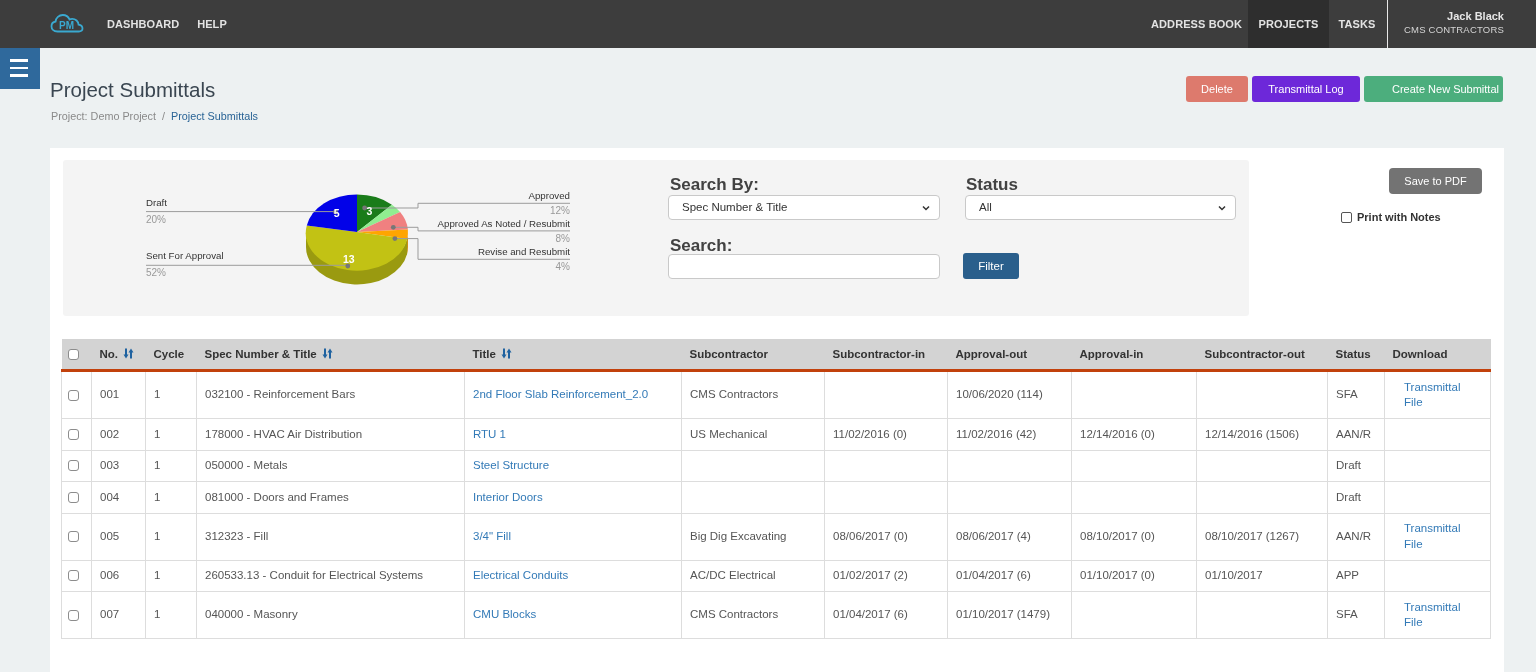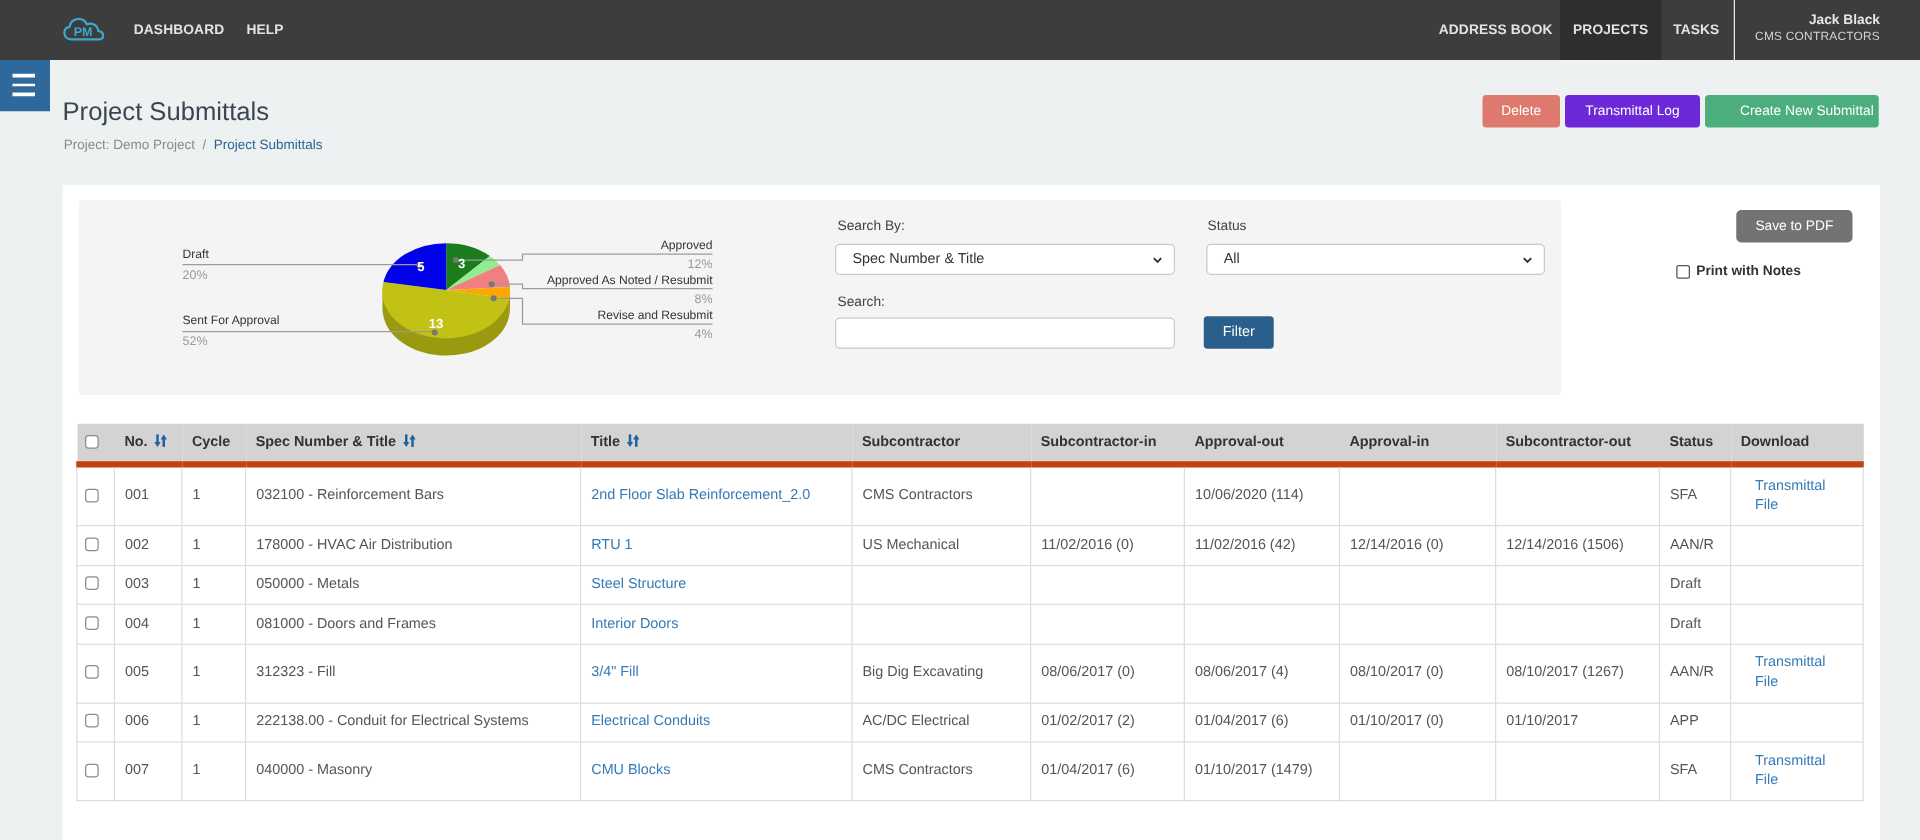--- a/index.html
+++ b/index.html
@@ -16,30 +16,30 @@
 h1 { position:absolute; left:50px; top:78px; font-size:20.5px; font-weight:normal; color:#3a4651; }
 .crumb { position:absolute; left:51px; top:110px; font-size:10.8px; color:#8a8a8a; }
 .crumb b { color:#2a6496; font-weight:normal; }
 .btnrow { position:absolute; top:76px; right:33px; }
 .btn { display:inline-block; height:26px; line-height:26px; border-radius:3px; color:#fff; font-size:11px; margin-left:4px; text-align:center; }
 .b-del { background:#dd7a6d; width:62px; }
 .b-log { background:#6d28d9; width:108px; }
 .b-new { background:#4cae7d; width:139px;padding-left:24px; }
 .card { position:absolute; left:50px; top:148px; width:1454px; height:600px; background:#fff; }
 .panel { position:absolute; left:13px; top:12px; width:1186px; height:156px; background:#f4f4f4; border-radius:3px; }
-.flabel { position:absolute; font-size:11px; font-weight:normal; color:#424242; }
+.flabel { position:absolute; font-size:17px; font-weight:bold; color:#424242; }
 .fselect { position:absolute; height:25px; background:#fff; border:1px solid #c9c9c9; border-radius:4px; font-size:11.5px; color:#333; line-height:23px; padding-left:13px; }
 .fselect svg { position:absolute; right:8px; top:7px; }
 .finput { position:absolute; height:25px; background:#fff; border:1px solid #c9c9c9; border-radius:4px; }
 .b-filter { position:absolute; background:#2a5f8c; width:56px; height:26px; line-height:26px; border-radius:3px; color:#fff; font-size:11.5px; text-align:center; }
 .b-pdf { position:absolute; background:#737373; width:93px; height:26px; line-height:26px; border-radius:4px; color:#fff; font-size:11px; text-align:center;margin-left:40px; }
 .pwn { position:absolute; font-size:11px; font-weight:bold; color:#333; }
 .pwn .cb { position:absolute; left:-16px; top:0.5px; width:11px; height:11px; border:1px solid #555; border-radius:2px; background:#fff; }
 table { position:absolute; left:11px; top:191px; border-collapse:collapse; table-layout:fixed; width:1429px; font-size:11.5px; color:#555; }
-th { background:#d3d3d3; color:#333; font-weight:bold; text-align:left; padding:7px 8px; border-bottom:5px solid #c2410c; line-height:16px; }
+th { background:#d3d3d3; color:#333; font-weight:bold; text-align:left; padding:7px 8px; border-bottom:3px solid #c2410c; line-height:16px; }
 td { border:1px solid #ddd; padding:7.5px 8px; line-height:15.5px; vertical-align:middle; background:#fff; }
 a { color:#337ab7; text-decoration:none; }
 .sort { display:inline-block; vertical-align:-1px; margin-left:2px; }
 .tcb { display:inline-block; width:11px; height:11px; border:1px solid #8c8c8c; border-radius:3px; background:#fff; vertical-align:middle; }
 </style>
 </head>
 <body>
 <div class="topbar">
   <svg style="position:absolute;left:50px;top:13px" width="34" height="21" viewBox="0 0 34 21">
     <path d="M7.5 18.5 C3.5 18.5 1.5 16 1.5 13.2 C1.5 10.8 3.2 8.9 5.6 8.5 C5.9 4.9 9 2 12.8 2 C15.8 2 18.4 3.8 19.5 6.4 C20.3 6 21.2 5.8 22.2 5.8 C25.6 5.8 28.4 8.4 28.6 11.7 C30.9 12.1 32.5 13.7 32.5 15.6 C32.5 17.3 31 18.5 28.8 18.5 Z" fill="none" stroke="#3aa9d0" stroke-width="1.8"></path>
@@ -250,21 +250,21 @@
           <td>08/06/2017 (4)</td>
           <td>08/10/2017 (0)</td>
           <td>08/10/2017 (1267)</td>
           <td>AAN/R</td>
           <td style="padding-left:19px"><a>Transmittal<br>File</a></td>
     </tr>
     <tr>
       <td style="padding-left:6px"><span class="tcb"></span></td>
           <td>006</td>
           <td>1</td>
-          <td>222138.00 - Conduit for Electrical Systems</td>
+          <td>260533.13 - Conduit for Electrical Systems</td>
           <td><a>Electrical Conduits</a></td>
           <td>AC/DC Electrical</td>
           <td>01/02/2017 (2)</td>
           <td>01/04/2017 (6)</td>
           <td>01/10/2017 (0)</td>
           <td>01/10/2017</td>
           <td>APP</td>
           <td></td>
     </tr>
     <tr>

